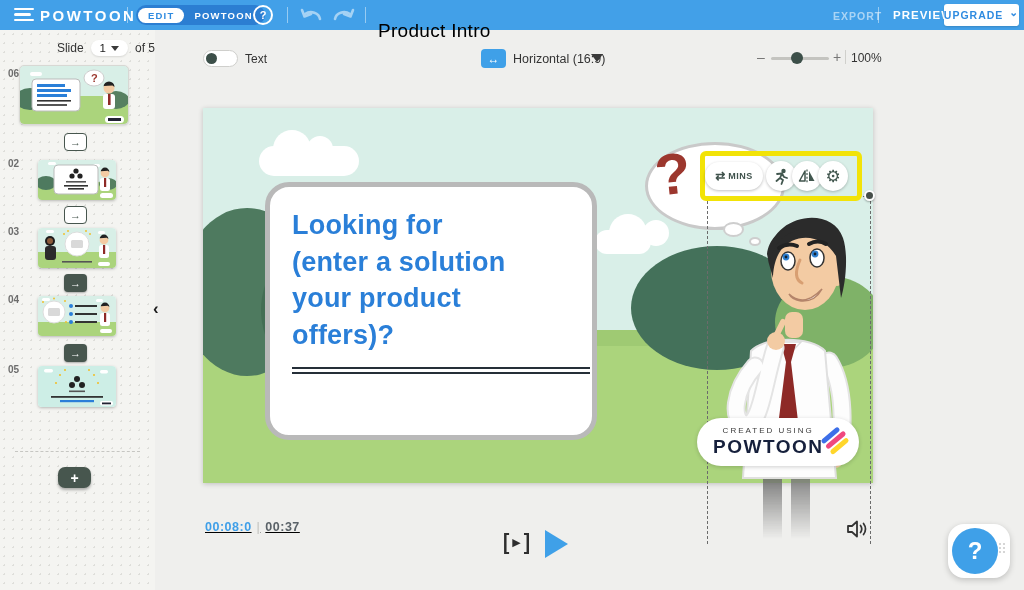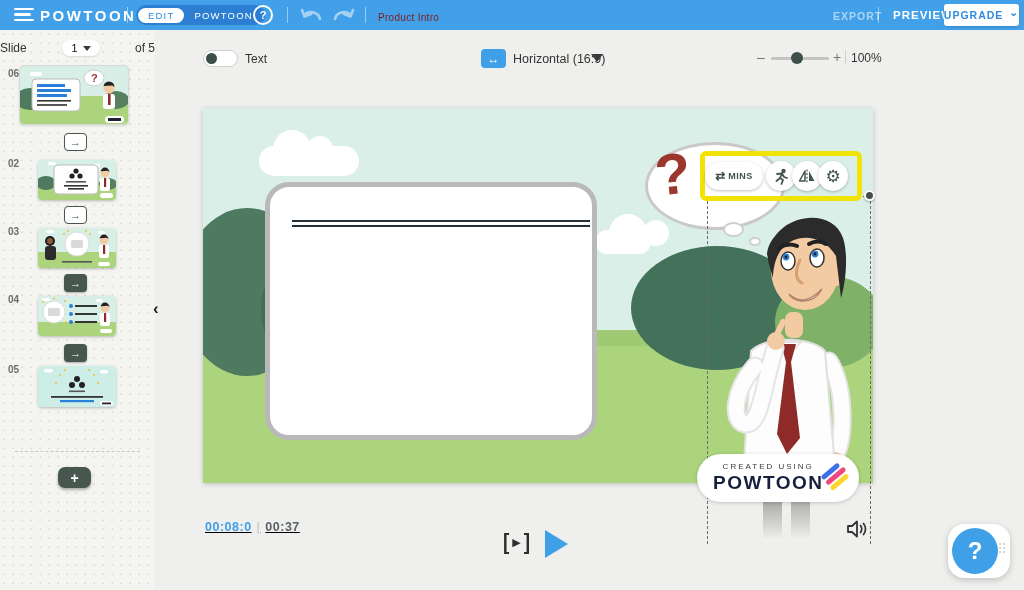--- a/index.html
+++ b/index.html
@@ -7,35 +7,35 @@
   body { font-family:"Liberation Sans", sans-serif; background:#efefed; position:relative; }
 
   
   .header { position:absolute; left:0; top:0; width:1024px; height:30px; background:#42a0e8; z-index:50; display:flex; align-items:center; }
   .hamburger { position:absolute; left:14px; top:8px; width:20px; height:14px; cursor:pointer; }
   .hamburger i { display:block; height:2.4px; background:#fff; border-radius:2px; margin-bottom:3px; }
   .hamburger i:nth-child(2){ width:85%; }
   .logo { position:absolute; left:40px; top:7px; color:#fff; font-size:15px; font-weight:800; letter-spacing:2.5px; }
   .hdiv { position:absolute; top:7px; width:1px; height:16px; background:rgba(255,255,255,.45); }
   .mode-toggle { position:absolute; left:136px; top:5px; height:20px; background:#2b7ed2; border-radius:11px; display:flex; align-items:center; padding:2px; }
-  .mode-btn { font-size:9.5px; font-weight:normal; letter-spacing:1.2px; padding:2px 10px; border-radius:9px; cursor:pointer; }
+  .mode-btn { font-size:9.5px; font-weight:bold; letter-spacing:1.2px; padding:2px 10px; border-radius:9px; cursor:pointer; }
   .mode-edit { background:#fff; color:#2f8be0; }
   .mode-create { color:#fff; }
   .help-circle { position:absolute; left:253px; top:5px; width:20px; height:20px; border:2px solid #fff; border-radius:50%; color:#fff; font-size:11px; font-weight:bold; display:flex; align-items:center; justify-content:center; cursor:pointer; }
   .undo-redo { position:absolute; left:299px; top:6px; display:flex; gap:9px; }
   .undo-redo svg { cursor:pointer; }
-  .doc-title { position:absolute; left:378px; top:12px; color:#7f1d1d; font-size:10px; letter-spacing:.3px; }
+  .doc-title { position:absolute; left:378px; top:20px; color:#000000; font-size:19px; letter-spacing:.3px; }
   .saved { position:absolute; left:833px; top:10px; color:rgba(255,255,255,.55); font-size:10.5px; font-weight:bold; letter-spacing:1px; }
   .preview { position:absolute; left:893px; top:9px; color:#fff; font-size:11.5px; font-weight:bold; letter-spacing:1px; cursor:pointer; }
   .export-btn { position:absolute; left:944px; top:4px; width:75px; height:22px; background:#fff; border-radius:3px; display:flex; align-items:center; justify-content:center; gap:6px; color:#2f8be0; font-size:10.5px; font-weight:bold; letter-spacing:1px; cursor:pointer; box-shadow:0 1px 2px rgba(0,0,0,.15); }
 
   
   .sidebar { position:absolute; left:0; top:30px; width:155px; height:560px; background:#f4f4f1;
     background-image:radial-gradient(#dededa 1px, transparent 1px); background-size:9px 9px; z-index:20; }
-  .slide-nav { position:absolute; left:0; top:10px; width:155px; display:flex; align-items:center; justify-content:space-between; gap:7px; font-size:12px; color:#333; }
+  .slide-nav { position:absolute; left:0; top:10px; width:155px; display:flex; align-items:center; justify-content:flex-end; gap:7px; font-size:12px; color:#333; }
   .slide-dd { background:#fff; border-radius:10px; padding:2px 9px; font-size:11.5px; color:#222; display:flex; align-items:center; gap:5px; box-shadow:0 1px 2px rgba(0,0,0,.12); cursor:pointer; }
   .dd-caret { width:0; height:0; border-left:4px solid transparent; border-right:4px solid transparent; border-top:5px solid #3a3a3a; }
   .slide-num { position:absolute; left:8px; font-size:10px; font-weight:bold; color:#6d6d6d; }
   .thumb { position:absolute; background:#fff; border-radius:4px; overflow:hidden; box-shadow:0 1px 3px rgba(0,0,0,.25); cursor:pointer; }
   .thumb svg { display:block; width:100%; height:100%; }
   .thumb.selected { outline:1px solid #d8d8d4; }
   .trans { position:absolute; left:64px; width:23px; height:18px; border-radius:4px; display:flex; align-items:center; justify-content:center; font-size:11px; font-weight:bold; cursor:pointer; }
   .trans.outline { background:#fff; border:1.5px solid #47564e; color:#47564e; }
   .trans.filled { background:#47564e; color:#fff; box-shadow:0 1px 2px rgba(0,0,0,.3); }
   .side-divider { position:absolute; left:15px; top:421px; width:125px; border-top:1px dashed #c6c6c2; }
@@ -92,21 +92,21 @@
      -webkit-mask-image:linear-gradient(to bottom,#000 80%, transparent 97%); mask-image:linear-gradient(to bottom,#000 80%, transparent 97%); }
   .selection-box { position:absolute; left:707px; top:196px; width:164px; height:348px; border-left:1.5px dashed #6b6b6b; border-right:1.5px dashed #6b6b6b; border-top:1.5px dashed #6b6b6b; z-index:9; pointer-events:none; }
   .sel-handle { position:absolute; left:864px; top:190px; width:11px; height:11px; background:#474f4a; border:2px solid #fdfdfd; border-radius:50%; box-shadow:0 1px 2px rgba(0,0,0,.3); z-index:12; cursor:nwse-resize; }
   .highlight-rect { position:absolute; left:700px; top:151px; width:162px; height:50px; border:5px solid #f2e307; border-radius:6px; z-index:10; pointer-events:none; }
   .swap-pill { position:absolute; left:705px; top:162px; width:58px; height:28px; background:#fff; border-radius:14px; display:flex; align-items:center; justify-content:center; gap:3px; color:#3f524c; z-index:11; box-shadow:0 1px 3px rgba(0,0,0,.25); cursor:pointer; }
   .swap-pill .sw-arrows { font-size:12px; font-weight:bold; }
   .swap-pill .sw-label { font-size:9px; font-weight:bold; letter-spacing:.5px; }
   .tool-circle { position:absolute; top:161px; width:30px; height:30px; background:#fff; border-radius:50%; display:flex; align-items:center; justify-content:center; color:#41564e; z-index:11; box-shadow:0 1px 3px rgba(0,0,0,.25); cursor:pointer; }
   .gear-glyph { font-size:17px; line-height:1; }
 
-  .watermark { position:absolute; left:697px; top:418px; width:162px; height:48px; background:#fff; border-radius:24px; z-index:13; display:flex; align-items:center; padding:0 10px 0 16px; box-shadow:0 1px 4px rgba(0,0,0,.18);margin-top:36px; }
+  .watermark { position:absolute; left:697px; top:418px; width:162px; height:48px; background:#fff; border-radius:24px; z-index:13; display:flex; align-items:center; padding:0 10px 0 16px; box-shadow:0 1px 4px rgba(0,0,0,.18); }
   .wm-text { flex:1; text-align:center; }
   .wm-line1 { font-size:8px; letter-spacing:2px; color:#3a3a3a; }
   .wm-line2 { font-size:19px; font-weight:800; letter-spacing:1.5px; color:#16203c; margin-top:1px; }
   .wm-logo { position:relative; width:26px; height:26px; transform:rotate(-40deg); }
   .wm-logo i { position:absolute; left:2px; width:22px; height:5px; border-radius:3px; display:block; }
   .wm-logo i:nth-child(1){ top:2px; background:#3d6fe8; }
   .wm-logo i:nth-child(2){ top:9px; background:#f0487e; width:24px; }
   .wm-logo i:nth-child(3){ top:16px; background:#ffd62b; }
 
   
@@ -363,20 +363,26 @@
   <div class="bush" style="left:572px; top:168px; width:108px; height:92px; background:#7fb268;"></div>
   <div class="cloud" style="left:56px; top:38px; width:100px; height:30px;"></div>
   <div class="cloud" style="left:392px; top:122px; width:56px; height:24px;"></div>
 
   <div class="bubble"></div>
   <div class="bubble-trail1"></div>
   <div class="bubble-trail2"></div>
   <div class="bubble-q">?</div>
 
   <div class="text-card">
+    <div class="headline">
+      <div>Looking for</div>
+      <div>(enter a solution</div>
+      <div>your product</div>
+      <div>offers)?</div>
+    </div>
     <div class="card-divider"></div>
   </div>
 </div>
 
 <svg class="character" viewBox="0 0 172 364">
 
   <rect x="60" y="290" width="19" height="74" fill="#707070" opacity="0.9"></rect>
   <rect x="88" y="290" width="19" height="74" fill="#7a7a7a" opacity="0.9"></rect>
 
   <path d="M126 175 C142 200 142 250 133 268" fill="none" stroke="#e4e4e4" stroke-width="19" stroke-linecap="round"></path>

